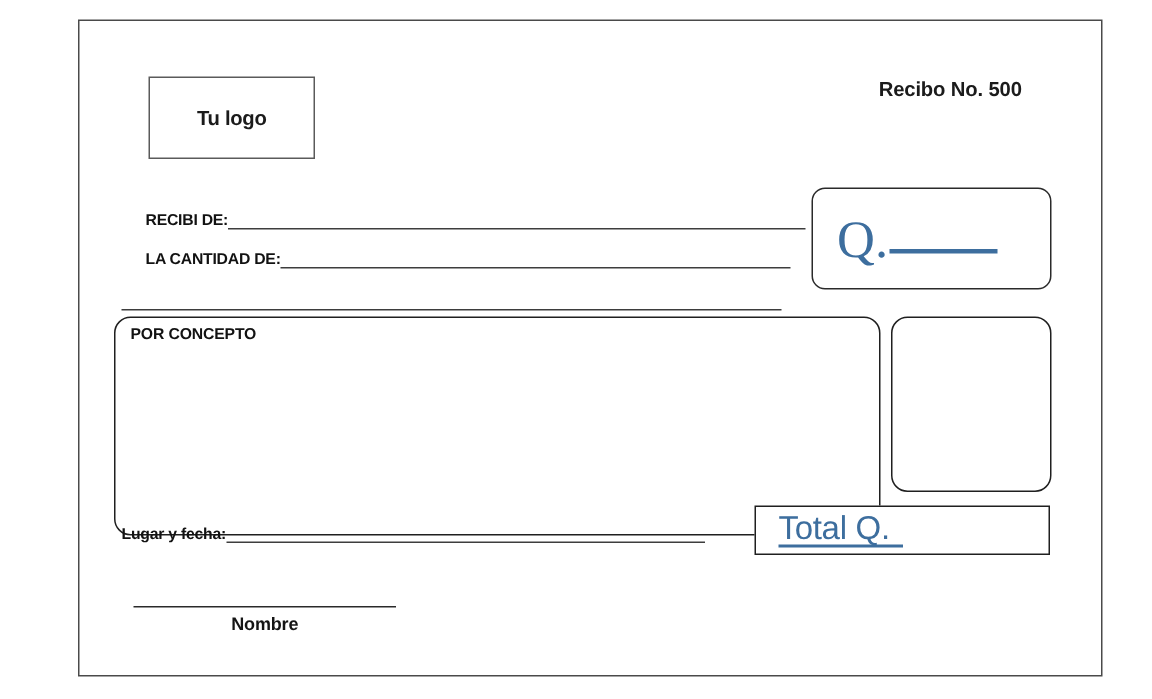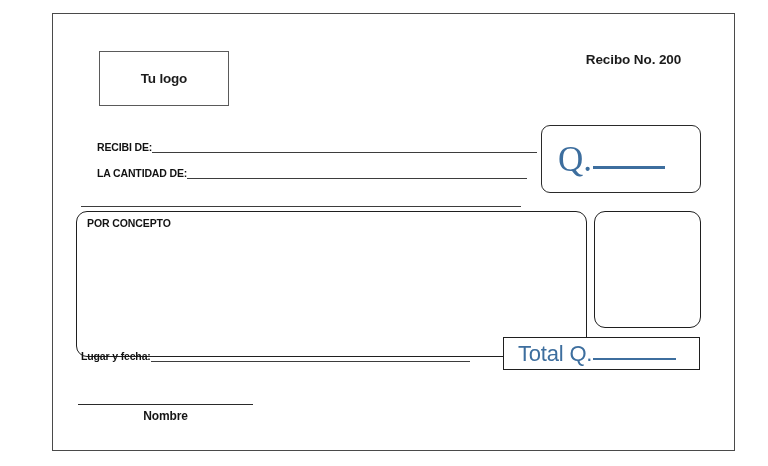--- a/index.html
+++ b/index.html
@@ -33,21 +33,21 @@
     border: 1.6px solid #4a4a4a;
     box-sizing: border-box;
     background: #ffffff;
   }
 
   
   #logo-box {
     position: absolute;
     left: 46px;
     top: 37px;
-    width: 130px;
+    width: 111px;
     height: 55px;
     border: 1.7px solid #5a5a5a;
     box-sizing: border-box;
     display: flex;
     align-items: center;
     justify-content: center;
   }
   #logo-box .logo-text {
     font-size: 13.5px;
     font-weight: bold;
@@ -194,40 +194,41 @@
     border: 1.5px solid #1f1f1f;
     box-sizing: border-box;
     background: #ffffff;
     display: flex;
     align-items: center;
   }
   #total-box .total-inner {
     display: flex;
     align-items: baseline;
     padding-left: 14px;
+    flex-direction: column;
   }
   #total-box .total-label {
     font-size: 22px;
     color: #3d6e9e;
     line-height: 1;
     letter-spacing: -0.2px;
   }
   #total-box .total-rule {
     width: 83px;
     height: 1px;
     border-bottom: 2.6px solid #3d6e9e;
     margin-left: 1px;
     position: relative;
     top: -1px;
   }
 
   
   #signature-block {
     position: absolute;
-    left: 25px;
+    left: 36px;
     top: 389px;
     width: 175px;
   }
   #signature-line {
     width: 175px;
     border-bottom: 1.6px solid #2a2a2a;
     height: 1px;
   }
   #signature-caption {
     margin-top: 4px;
@@ -242,21 +243,21 @@
 <body>
 
 <div id="receipt-page">
 
   <div id="receipt-frame">
 
     <div id="logo-box">
       <span class="logo-text">Tu logo</span>
     </div>
 
-    <div id="receipt-number">Recibo No. 200</div>
+    <div id="receipt-number">Recibo No. 500</div>
 
     <div class="field-row" id="row-recibi-de">
       <span class="field-label">RECIBI DE:</span>
       <span class="field-rule"></span>
     </div>
 
     <div class="field-row" id="row-cantidad-de">
       <span class="field-label">LA CANTIDAD DE:</span>
       <span class="field-rule"></span>
     </div>

